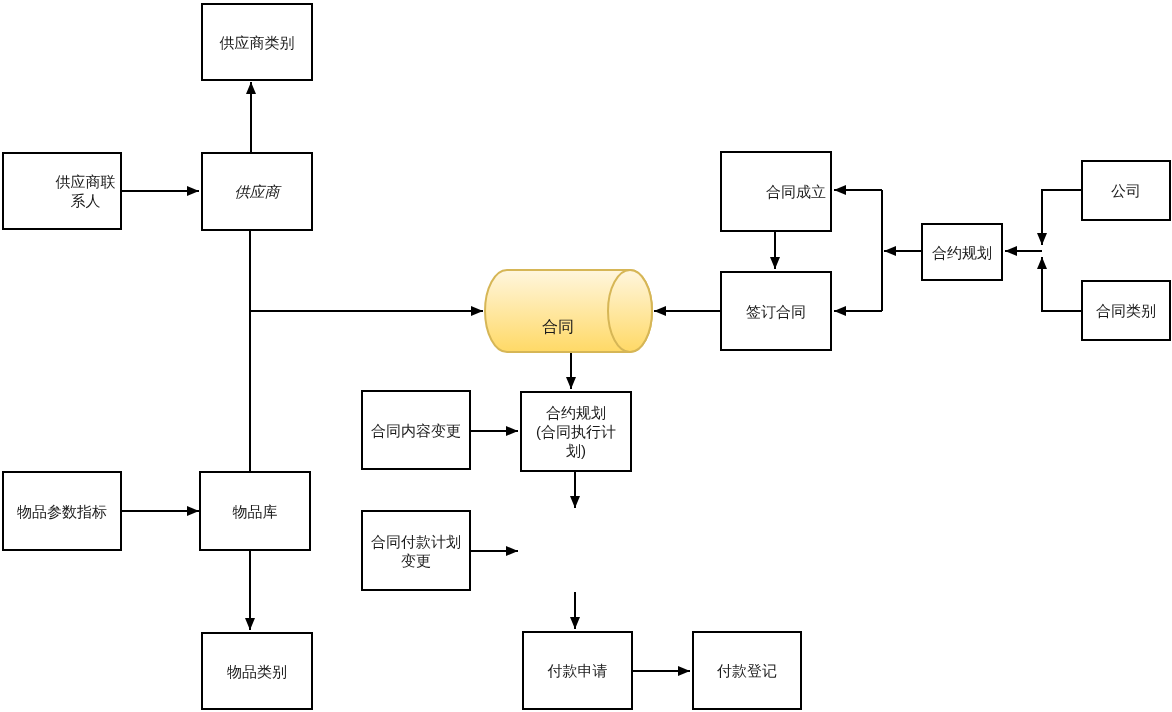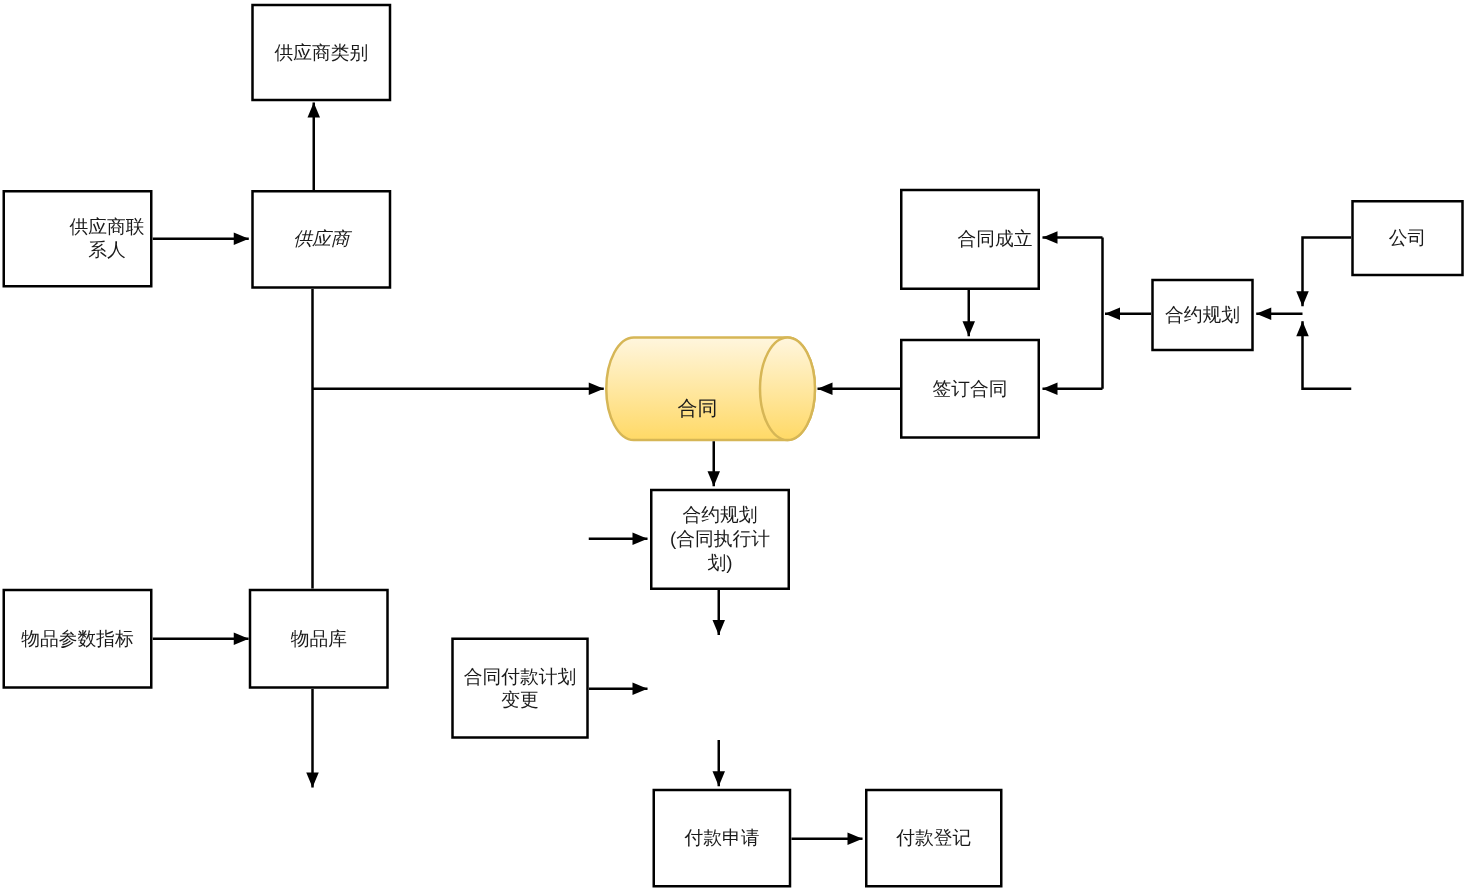--- a/index.html
+++ b/index.html
@@ -85,40 +85,49 @@
   </div>
 
   <div class="node" style="left:2px;top:471px;width:120px;height:80px;">
     <span class="ln">物品参数指标</span>
   </div>
 
   <div class="node" style="left:199px;top:471px;width:112px;height:80px;">
     <span class="ln">物品库</span>
   </div>
 
+  <div class="node" style="left:201px;top:632px;width:112px;height:78px;">
+    <span class="ln">物品类别</span>
+  </div>
 
   <div class="cyl-label">合同</div>
 
   <div class="node" style="left:720px;top:151px;width:112px;height:81px;padding-left:40px;">
     <span class="ln">合同成立</span>
   </div>
 
   <div class="node" style="left:720px;top:271px;width:112px;height:80px;">
     <span class="ln">签订合同</span>
   </div>
 
   <div class="node" style="left:921px;top:223px;width:82px;height:58px;">
     <span class="ln">合约规划</span>
   </div>
 
   <div class="node" style="left:1081px;top:160px;width:90px;height:61px;">
     <span class="ln">公司</span>
   </div>
 
+  <div class="node" style="left:1081px;top:280px;width:90px;height:61px;">
+    <span class="ln">合同类别</span>
+  </div>
 
+  <div class="node" style="left:361px;top:390px;width:110px;height:80px;">
+    <span class="ln">合同内容变更</span>
+  </div>
 
   <div class="node" style="left:520px;top:391px;width:112px;height:81px;">
     <span class="ln">合约规划</span>
     <span class="ln">(合同执行计</span>
     <span class="ln">划)</span>
   </div>
 
   <div class="node" style="left:361px;top:510px;width:110px;height:81px;">
     <span class="ln">合同付款计划</span>
     <span class="ln">变更</span>

